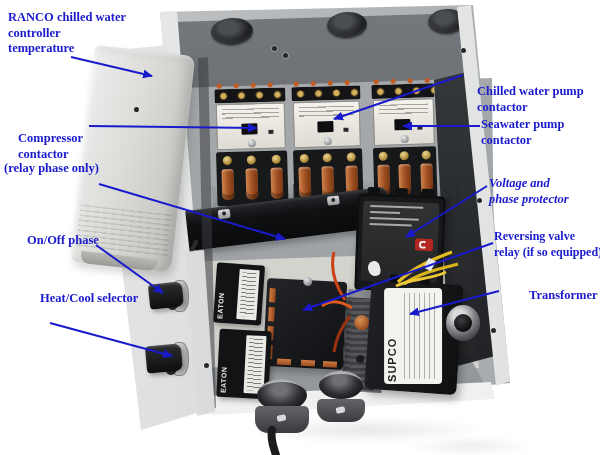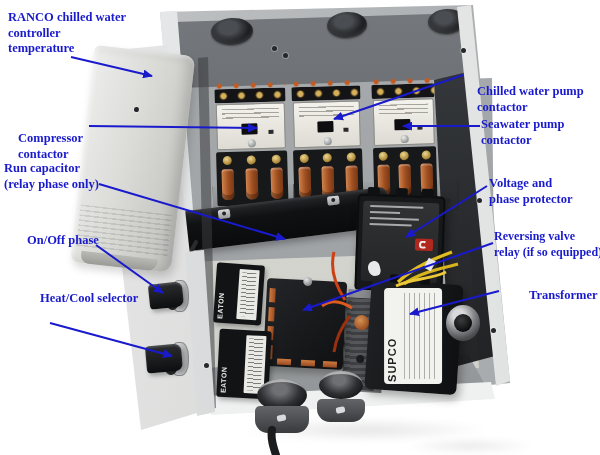--- a/index.html
+++ b/index.html
@@ -10,21 +10,21 @@
   
   .ann{position:absolute;font:700 12.5px/15.5px "Liberation Serif",serif;
        color:var(--blue,#1a1acd);white-space:nowrap;z-index:40;}
   #ann-ranco{left:8px;top:10px;}
   #ann-compressor{left:18px;top:97px;margin-top:34px;}
   #ann-runcap{left:4px;top:161px;}
   #ann-onoff{left:27px;top:233px;}
   #ann-heatcool{left:40px;top:291px;}
   #ann-chilled{left:477px;top:84px;}
   #ann-seawater{left:481px;top:117px;}
-  #ann-voltage{left:489px;top:176px;}
+  #ann-voltage{left:489px;top:176px;font-style:italic;}
   #ann-reversing{left:494px;top:229px;font-size:12px;}
   #ann-transformer{left:501px;top:288px;margin-left:28px;}
 
   #arrows{position:absolute;left:0;top:0;width:600px;height:455px;z-index:35;pointer-events:none;}
   #arrows line{stroke:var(--blue,#1a1acd);stroke-width:2;}
 
   
   .photo{position:absolute;inset:0;filter:blur(.3px) saturate(.97);}
   .photo > div{position:absolute;}
 
@@ -420,21 +420,20 @@
   <div class="ann" id="ann-ranco">
     <div>RANCO chilled water</div>
     <div>controller</div>
     <div>temperature</div>
   </div>
   <div class="ann" id="ann-compressor">
     <div>Compressor</div>
     <div>contactor</div>
   </div>
   <div class="ann" id="ann-runcap">
-    <div>Run capacitor</div>
     <div>(relay phase only)</div>
   </div>
   <div class="ann" id="ann-onoff">
     <div>On/Off phase</div>
   </div>
   <div class="ann" id="ann-heatcool">
     <div>Heat/Cool selector</div>
   </div>
   <div class="ann" id="ann-chilled">
     <div>Chilled water pump</div>

